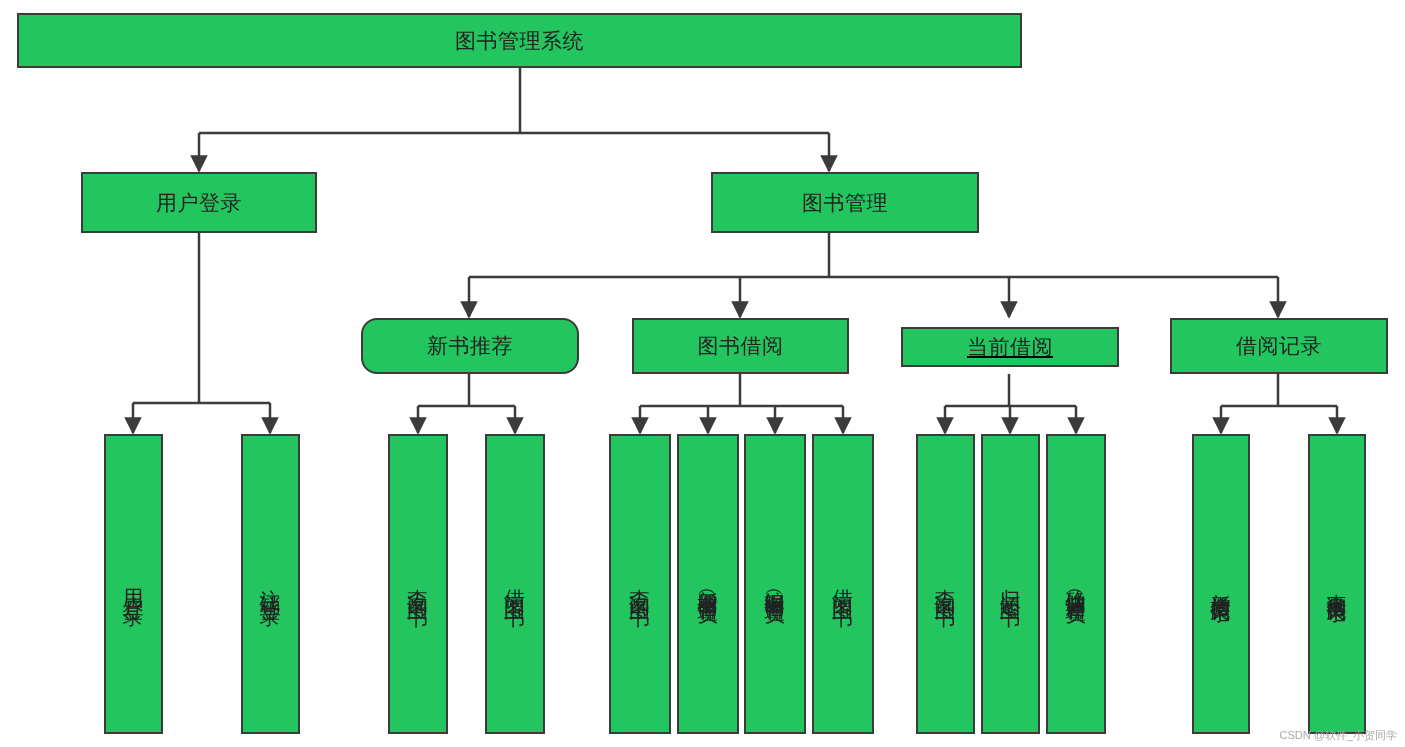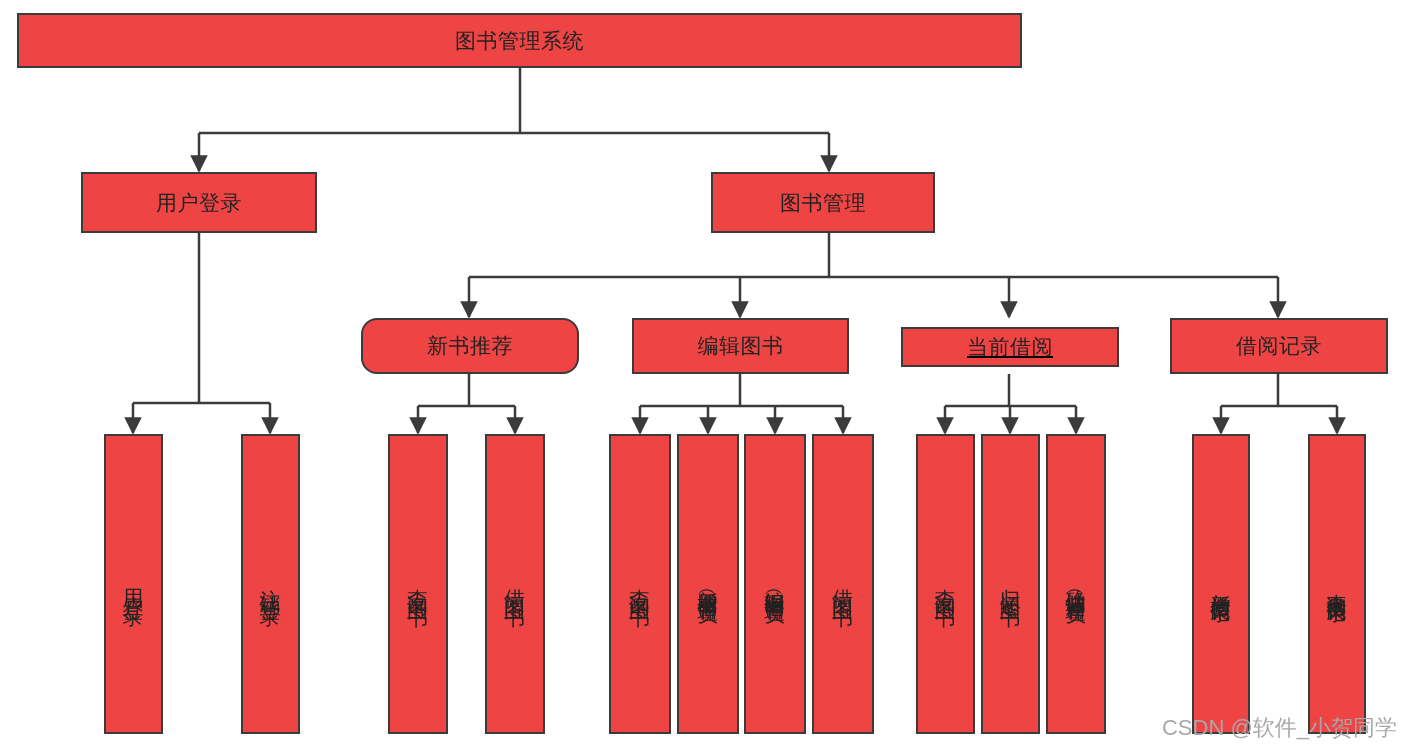--- a/index.html
+++ b/index.html
@@ -22,21 +22,21 @@
     position: absolute;
     left: 0;
     top: 0;
     width: 1405px;
     height: 747px;
   }
   .node {
     position: absolute;
     box-sizing: border-box;
     border: 2px solid #3b3b3b;
-    background: #ef4444;
+    background: #22c55e;
     display: flex;
     align-items: center;
     justify-content: center;
     overflow: hidden;
   }
   .node-label {
     color: #222222;
     text-align: center;
     line-height: 1.12;
     white-space: pre;
@@ -56,21 +56,21 @@
     line-height: 1;
   }
   .node.vertical.tight .node-label {
     letter-spacing: 2px;
     font-size: 20px;
   }
   .watermark {
     position: absolute;
     right: 8px;
     bottom: 4px;
-    font-size: 22px;
+    font-size: 11px;
     color: #a8a8a8;
     white-space: nowrap;
     font-family: "Liberation Sans", "DejaVu Sans", sans-serif;
   }
 </style>
 </head>
 <body>
 
 <div id="diagram-root">
   <svg class="wires" viewBox="0 0 1405 747" xmlns="http://www.w3.org/2000/svg">
@@ -116,28 +116,28 @@
       </g>
   </svg>
 
   <div id="node-layer">
       <div class="node horizontal" style="left: 17px; top: 13px; width: 1005px; height: 55px;">
         <span class="node-label">图书管理系统</span>
       </div>
       <div class="node horizontal" style="left: 81px; top: 172px; width: 236px; height: 61px;">
         <span class="node-label">用户登录</span>
       </div>
-      <div class="node horizontal" style="left: 711px; top: 172px; width: 224px; height: 61px;">
+      <div class="node horizontal" style="left: 711px; top: 172px; width: 268px; height: 61px;">
         <span class="node-label">图书管理</span>
       </div>
       <div class="node horizontal" style="left: 361px; top: 318px; width: 218px; height: 56px; border-radius: 16px;">
         <span class="node-label">新书推荐</span>
       </div>
       <div class="node horizontal" style="left: 632px; top: 318px; width: 217px; height: 56px;">
-        <span class="node-label">编辑图书</span>
+        <span class="node-label">图书借阅</span>
       </div>
       <div class="node horizontal" style="left: 901px; top: 327px; width: 218px; height: 40px; text-decoration: underline;">
         <span class="node-label">当前借阅</span>
       </div>
       <div class="node horizontal" style="left: 1170px; top: 318px; width: 218px; height: 56px; align-items: center;">
         <span class="node-label">借阅记录</span>
       </div>
       <div class="node vertical" style="left: 104px; top: 434px; width: 59px; height: 300px;">
         <span class="node-label">用户登录</span>
       </div>

